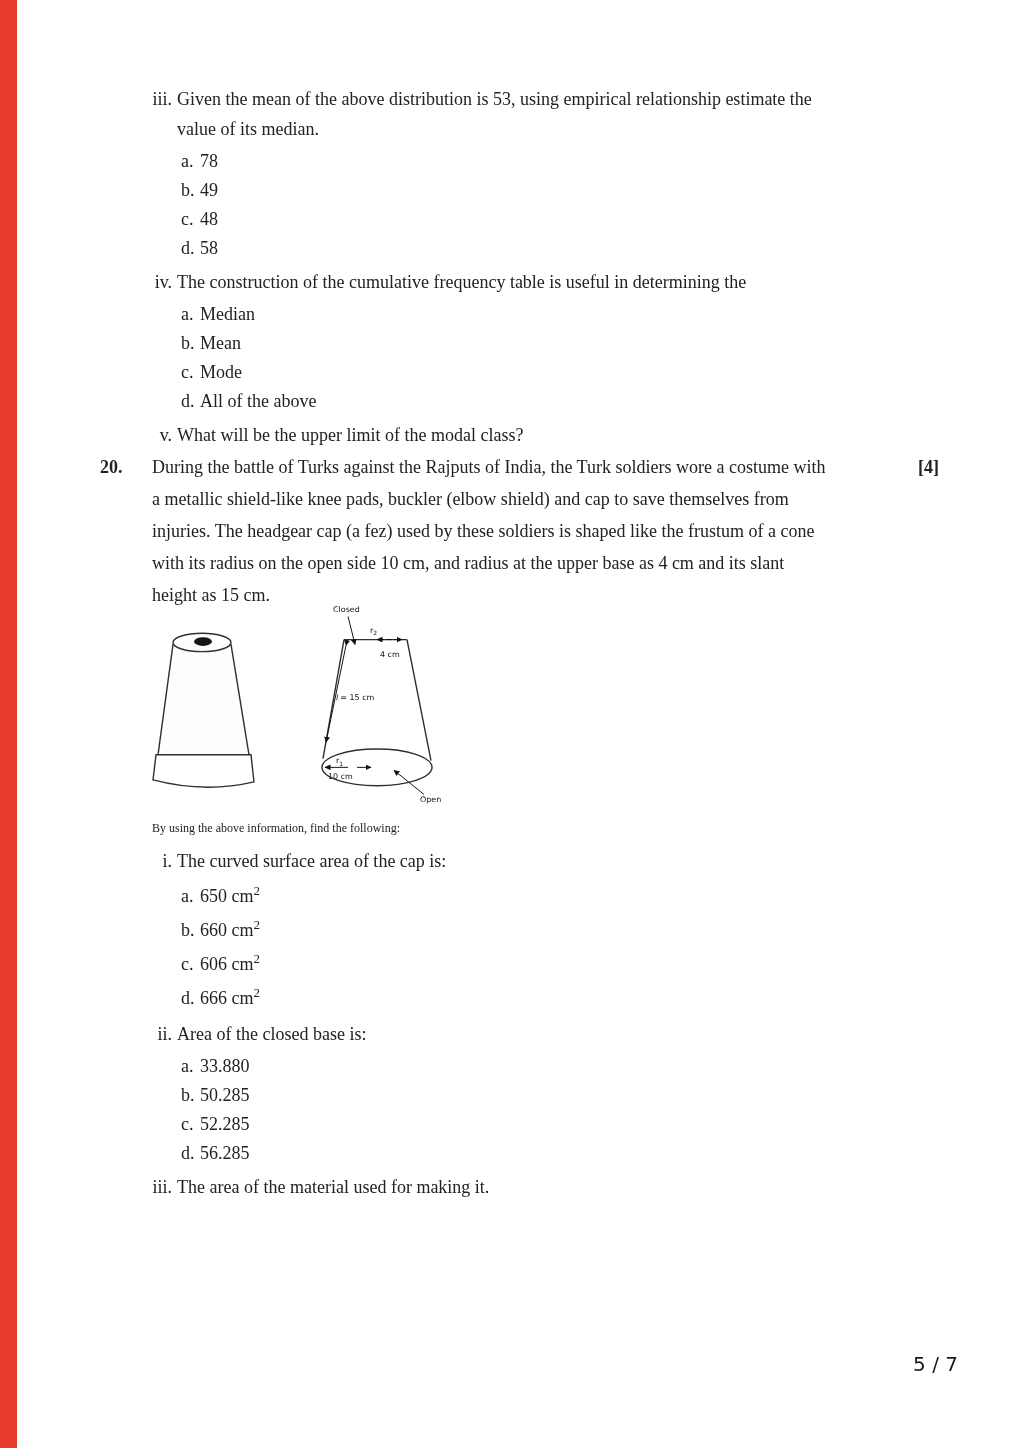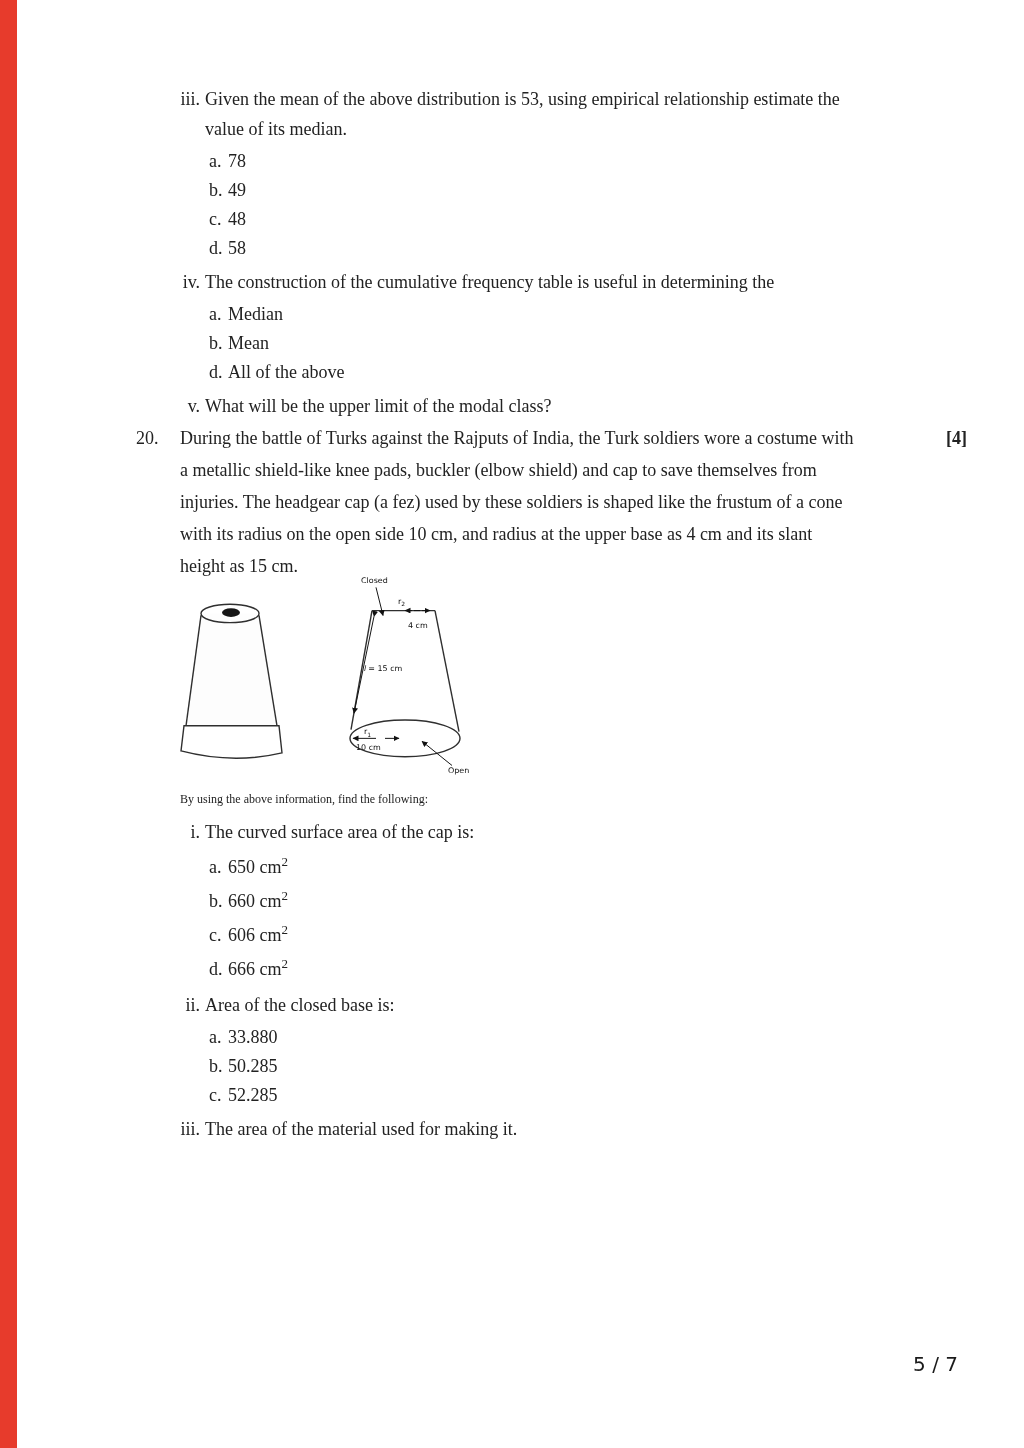--- a/index.html
+++ b/index.html
@@ -12,36 +12,36 @@
   .subq{display:flex;padding-left:146px;font-size:18px;line-height:30px;margin-bottom:3px;}
   .subq .num{flex:none;width:26px;text-align:right;}
   .subq .txt{margin-left:5px;white-space:pre-wrap;}
   .opts{margin-bottom:4px;}
   .opt{padding-left:181px;font-size:18px;line-height:29px;}
   .opt .letter{display:inline-block;width:19px;}
   .opt-sup{line-height:34px;}
   .opt sup{font-size:13px;line-height:0;}
   .q20{position:relative;padding-left:152px;padding-right:110px;margin-top:-2px;
        font-size:18px;line-height:32px;}
-  .q20 .qnum{position:absolute;left:108px;top:0;}
+  .q20 .qnum{position:absolute;left:100px;top:0;font-weight:bold;}
   .q20 .marks{position:absolute;left:918px;top:0;font-weight:bold;}
   .q20 .txt{white-space:pre-wrap;}
   .figure-wrap{margin-top:-14px;margin-left:148px;width:310px;height:212px;text-align:right;}
   .intro{padding-left:152px;font-size:12px;line-height:30px;margin-top:4px;margin-bottom:3px;}
   .footer{position:absolute;left:0;top:1352px;width:958px;text-align:right;
           font-family:"DejaVu Sans",sans-serif;font-size:20px;color:#1a1a1a;}
   .fig-label{font-family:"DejaVu Sans",sans-serif;font-size:8px;fill:#111;}
   .fig-stroke{stroke:#2f2f2f;stroke-width:1.4;fill:none;}
 </style>
 </head>
 <body>
 
 <div class="red-stripe" style="background: rgb(231, 59, 44);"></div>
 
-<main class="content" style="color: rgb(34, 34, 34); padding-left: 28px;">
+<main class="content" style="color: rgb(34, 34, 34);">
 
   <section>
     <div class="subq">
       <span class="num">iii.</span>
       <span class="txt">Given the mean of the above distribution is 53, using empirical relationship estimate the
 value of its median.</span>
     </div>
     <div class="opts">
       <div class="opt"><span class="letter">a.</span><span>78</span></div>
       <div class="opt"><span class="letter">b.</span><span>49</span></div>
@@ -51,20 +51,21 @@
   </section>
 
   <section>
     <div class="subq">
       <span class="num">iv.</span>
       <span class="txt">The construction of the cumulative frequency table is useful in determining the</span>
     </div>
     <div class="opts">
       <div class="opt"><span class="letter">a.</span><span>Median</span></div>
       <div class="opt"><span class="letter">b.</span><span>Mean</span></div>
+      <div class="opt"><span class="letter">c.</span><span>Mode</span></div>
       <div class="opt"><span class="letter">d.</span><span>All of the above</span></div>
     </div>
   </section>
 
   <section>
     <div class="subq">
       <span class="num">v.</span>
       <span class="txt">What will be the upper limit of the modal class?</span>
     </div>
   </section>
@@ -146,20 +147,21 @@
 
   <section>
     <div class="subq">
       <span class="num">ii.</span>
       <span class="txt">Area of the closed base is:</span>
     </div>
     <div class="opts">
       <div class="opt"><span class="letter">a.</span><span>33.880</span></div>
       <div class="opt"><span class="letter">b.</span><span>50.285</span></div>
       <div class="opt"><span class="letter">c.</span><span>52.285</span></div>
+      <div class="opt"><span class="letter">d.</span><span>56.285</span></div>
     </div>
   </section>
 
   <section>
     <div class="subq">
       <span class="num">iii.</span>
       <span class="txt">The area of the material used for making it.</span>
     </div>
   </section>
 

